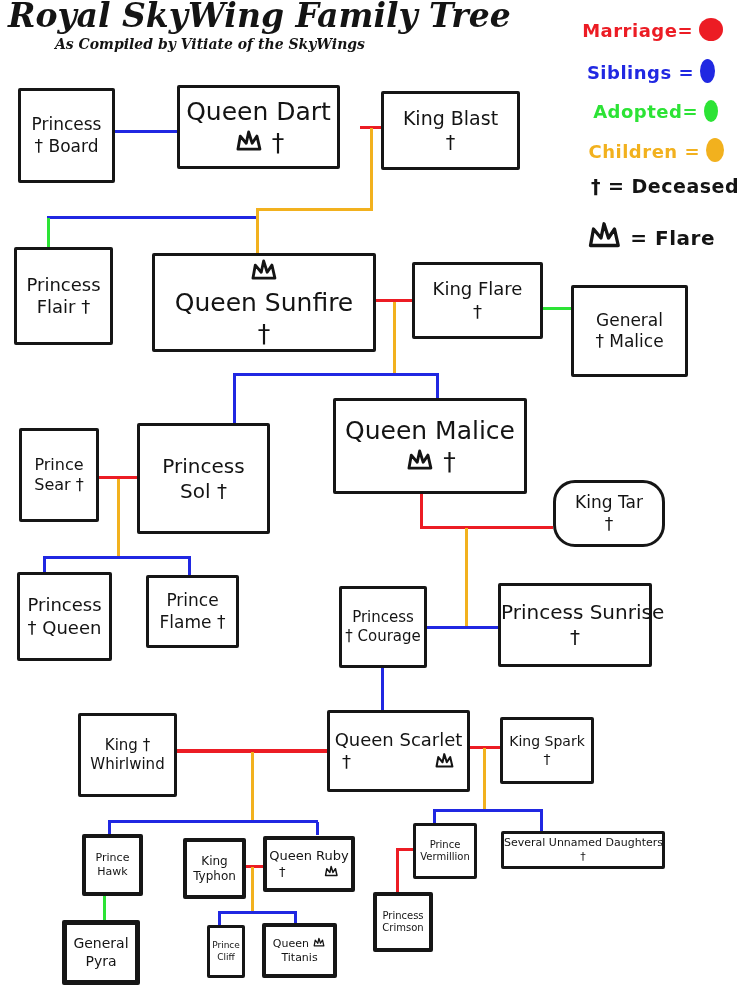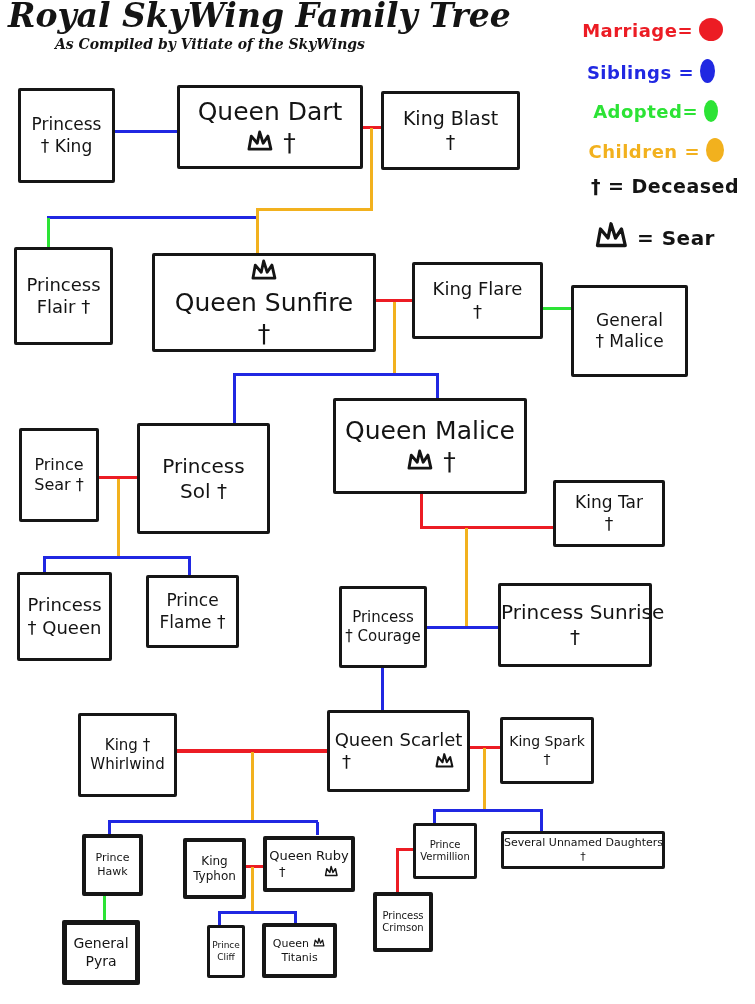--- a/index.html
+++ b/index.html
@@ -61,21 +61,21 @@
         <span>Children =</span>
         <span class="dot" style="background: rgb(242, 177, 30);"></span>
       </div>
       <div class="legend-row legend-deceased" style="color: rgb(20, 20, 20);">
         <span>† = Deceased</span>
       </div>
       <div class="legend-row legend-queen" style="color: rgb(20, 20, 20);">
         <svg class="crown" viewBox="0 0 26 20">
           <path d="M4 17 L6 6 L11 12 L13 2.5 L16 12 L20 6 L22.5 17 Z"></path>
         </svg>
-        <span>= Sear</span>
+        <span>= Flare</span>
       </div>
     </div>
 
 <div class="edge" style="left: 114px; top: 130px; width: 63px; height: 3px; background: rgb(32, 40, 226);"></div>
     <div class="edge" style="left: 360px; top: 126px; width: 21px; height: 3px; background: rgb(236, 28, 36);"></div>
     <div class="edge" style="left: 370px; top: 128px; width: 3px; height: 81px; background: rgb(242, 177, 30);"></div>
     <div class="edge" style="left: 256px; top: 208px; width: 117px; height: 3px; background: rgb(242, 177, 30);"></div>
     <div class="edge" style="left: 256px; top: 210px; width: 3px; height: 43px; background: rgb(242, 177, 30);"></div>
     <div class="edge" style="left: 47px; top: 216px; width: 209px; height: 3px; background: rgb(32, 40, 226);"></div>
     <div class="edge" style="left: 47px; top: 218px; width: 3px; height: 29px; background: rgb(44, 227, 53);"></div>
@@ -108,23 +108,23 @@
     <div class="edge" style="left: 246px; top: 865px; width: 17px; height: 3px; background: rgb(236, 28, 36);"></div>
     <div class="edge" style="left: 251px; top: 867px; width: 3px; height: 45px; background: rgb(242, 177, 30);"></div>
     <div class="edge" style="left: 218px; top: 911px; width: 79px; height: 3px; background: rgb(32, 40, 226);"></div>
     <div class="edge" style="left: 218px; top: 913px; width: 3px; height: 12px; background: rgb(32, 40, 226);"></div>
     <div class="edge" style="left: 294px; top: 913px; width: 3px; height: 10px; background: rgb(32, 40, 226);"></div>
     <div class="edge" style="left: 103px; top: 896px; width: 3px; height: 24px; background: rgb(44, 227, 53);"></div>
     <div class="edge" style="left: 396px; top: 848px; width: 18px; height: 3px; background: rgb(236, 28, 36);"></div>
     <div class="edge" style="left: 396px; top: 848px; width: 3px; height: 45px; background: rgb(236, 28, 36);"></div>
     <div class="node" style="left: 18px; top: 88px; width: 97px; height: 95px; font-size: 17px; border-width: 3px;">
       <div class="nline">Princess</div>
-      <div class="nline">† King</div>
-    </div>
-    <div class="node" style="left: 177px; top: 85px; width: 186px; height: 84px; font-size: 25px; border-width: 3px;">
+      <div class="nline">† Board</div>
+    </div>
+    <div class="node" style="left: 177px; top: 85px; width: 163px; height: 84px; font-size: 25px; border-width: 3px;">
       <div class="nline">Queen Dart</div>
       <div class="nline"><svg class="crown" viewBox="0 0 26 20">
           <path d="M4 17 L6 6 L11 12 L13 2.5 L16 12 L20 6 L22.5 17 Z"></path>
         </svg>  †</div>
     </div>
     <div class="node" style="left: 381px; top: 91px; width: 139px; height: 79px; font-size: 19px; border-width: 3px;">
       <div class="nline">King Blast</div>
       <div class="nline">†</div>
     </div>
     <div class="node" style="left: 14px; top: 247px; width: 99px; height: 98px; font-size: 18px; border-width: 3px;">
@@ -153,21 +153,21 @@
     <div class="node" style="left: 137px; top: 423px; width: 133px; height: 111px; font-size: 20px; border-width: 3px;">
       <div class="nline">Princess</div>
       <div class="nline">Sol †</div>
     </div>
     <div class="node" style="left: 333px; top: 398px; width: 194px; height: 96px; font-size: 25px; border-width: 3px;">
       <div class="nline">Queen Malice</div>
       <div class="nline"><svg class="crown" viewBox="0 0 26 20">
           <path d="M4 17 L6 6 L11 12 L13 2.5 L16 12 L20 6 L22.5 17 Z"></path>
         </svg>   †</div>
     </div>
-    <div class="node" style="left: 553px; top: 480px; width: 112px; height: 67px; font-size: 17px; border-width: 3px;">
+    <div class="node" style="left: 553px; top: 480px; width: 112px; height: 67px; font-size: 17px; border-width: 3px; border-radius: 22px;">
       <div class="nline">King Tar</div>
       <div class="nline">†</div>
     </div>
     <div class="node" style="left: 17px; top: 572px; width: 95px; height: 89px; font-size: 18px; border-width: 3px;">
       <div class="nline">Princess</div>
       <div class="nline">† Queen</div>
     </div>
     <div class="node" style="left: 146px; top: 575px; width: 93px; height: 73px; font-size: 17px; border-width: 3px;">
       <div class="nline">Prince</div>
       <div class="nline">Flame †</div>

